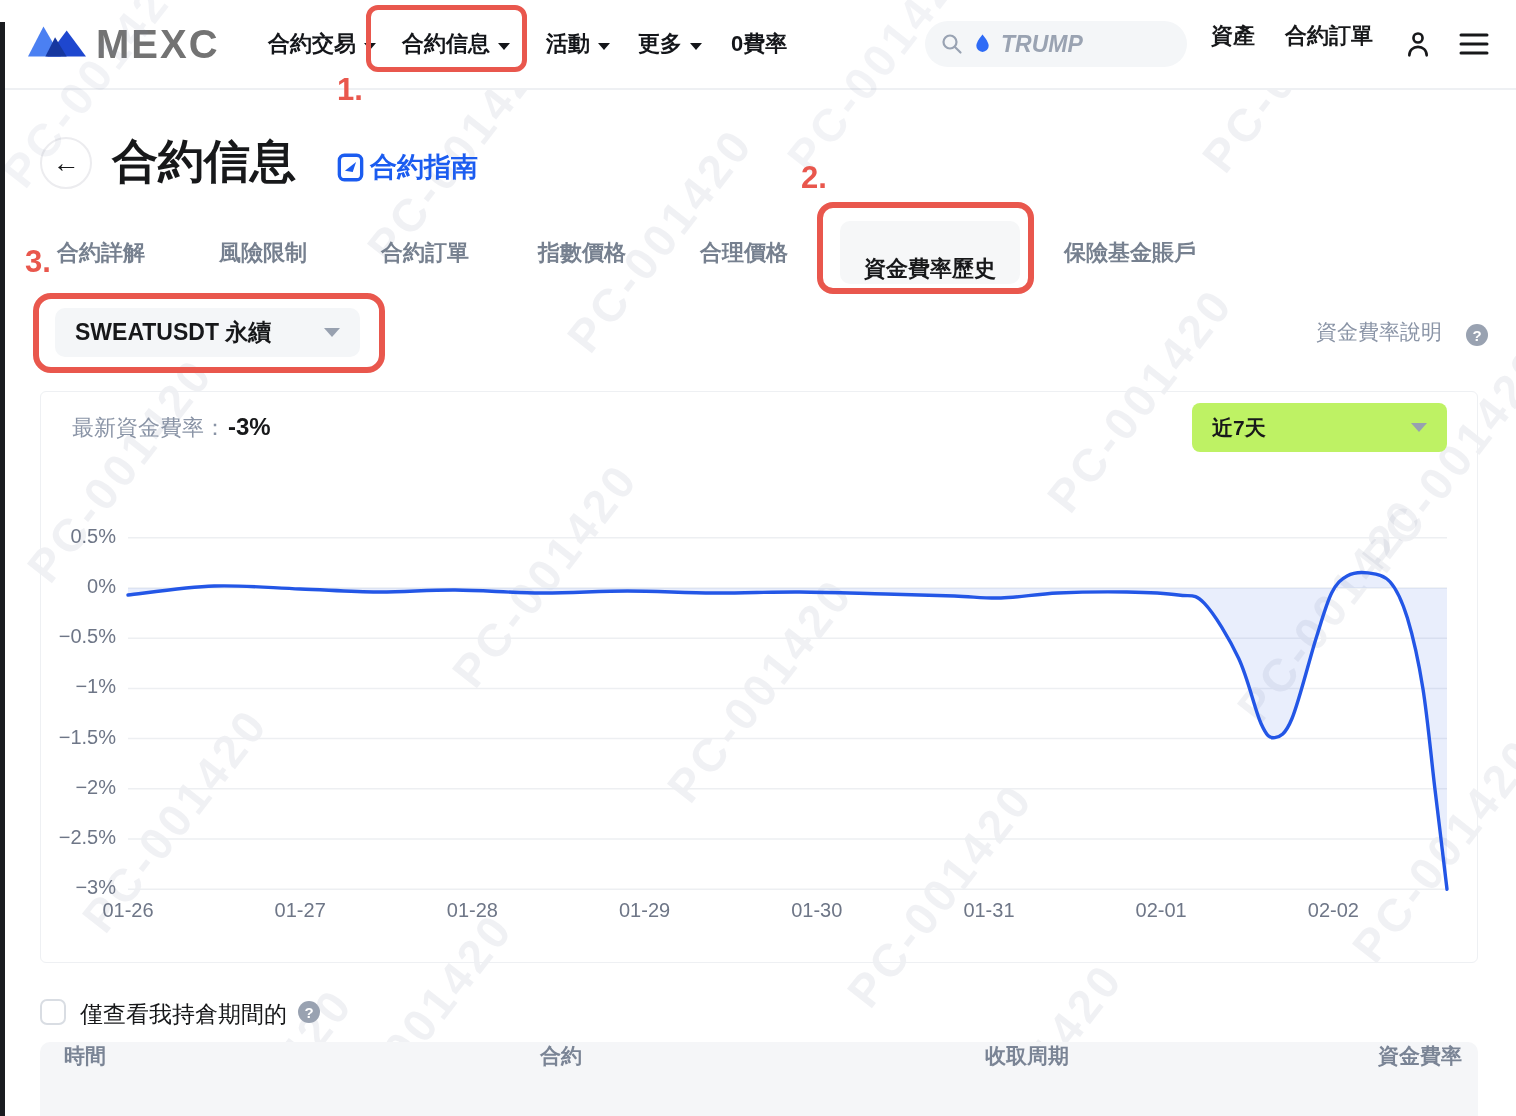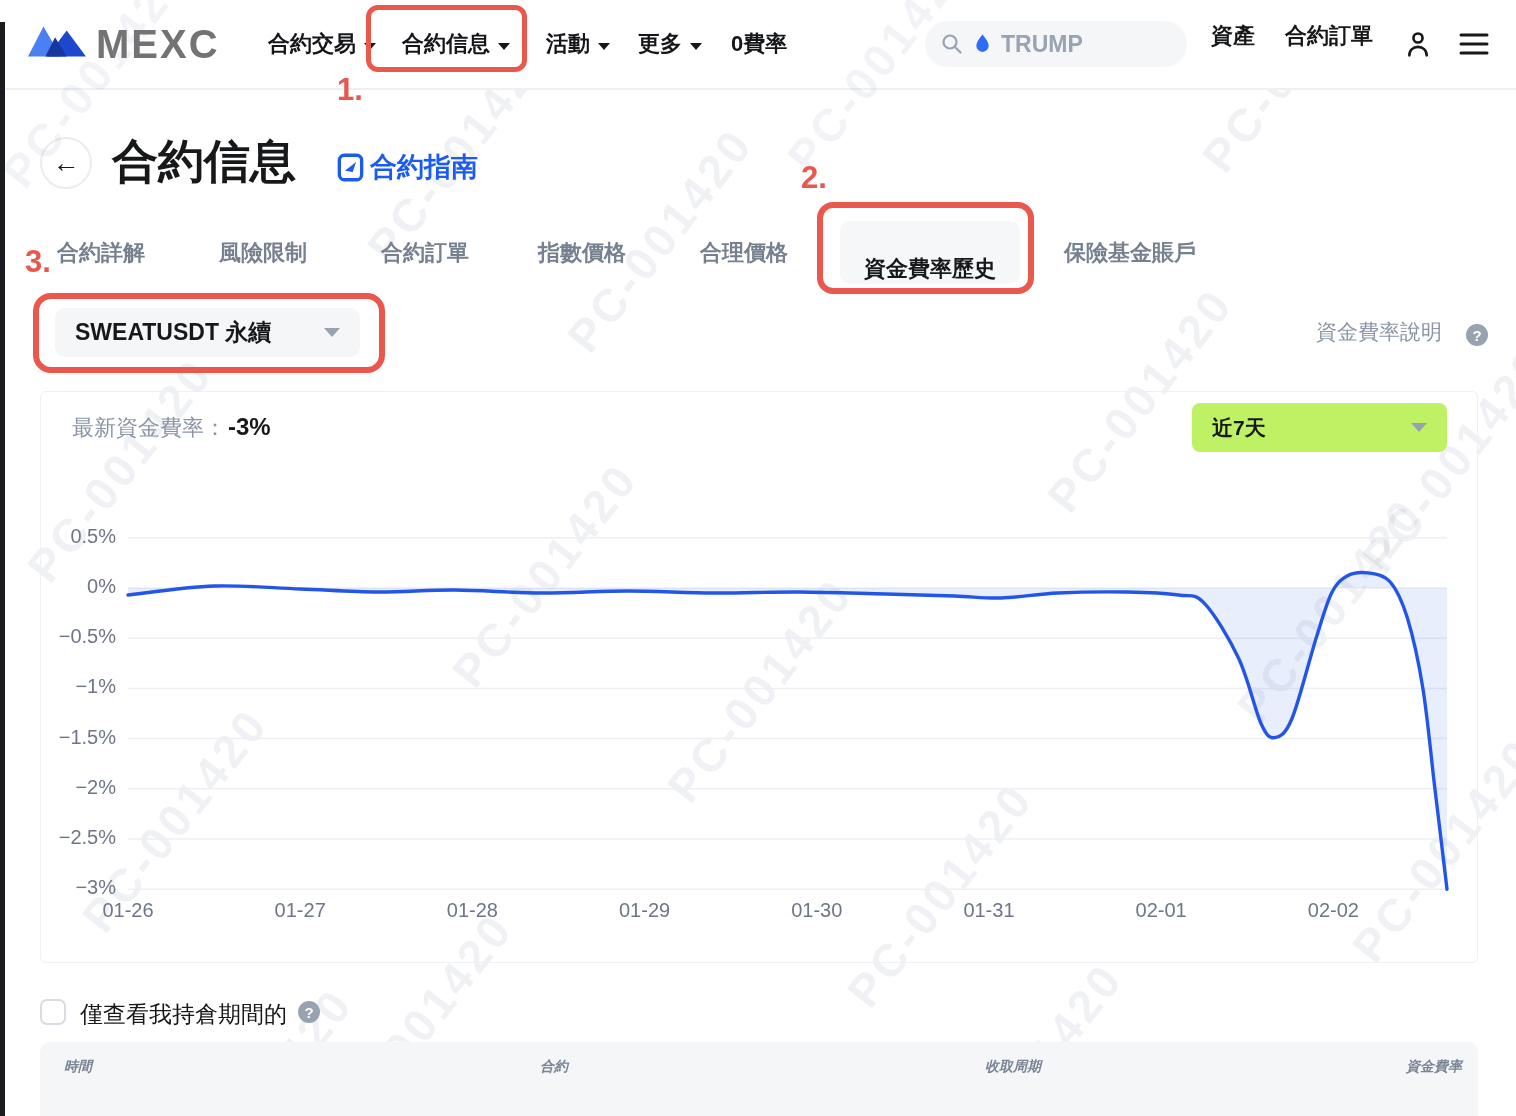--- a/index.html
+++ b/index.html
@@ -15,21 +15,21 @@
   
   .navbar{position:absolute;left:0;top:0;width:1516px;height:88px;background:#fff;
           border-bottom:2px solid #eef0f3;z-index:5;}
   .logo{position:absolute;left:28px;top:0;height:88px;display:flex;align-items:center;gap:10px;cursor:pointer;}
   .logo-text{font-size:40px;font-weight:800;letter-spacing:2px;color:#737373;}
   .nav-item{position:absolute;top:0;height:88px;display:flex;align-items:center;gap:8px;
             font-size:22px;font-weight:700;color:#14161a;cursor:pointer;}
   .caret{width:0;height:0;border-left:6px solid transparent;border-right:6px solid transparent;
          border-top:7px solid #14161a;margin-top:4px;}
   .search{position:absolute;left:925px;top:21px;width:262px;height:46px;background:#f4f6f8;
-          border-radius:23px;display:flex;align-items:center;gap:9px;padding:0 15px;box-sizing:border-box;}
+          border-radius:23px;display:flex;align-items:center;gap:9px;padding:0 15px;box-sizing:border-box;font-style:italic;}
   .search-ph{color:#9aa3b2;font-size:23px;font-weight:600;}
   .nav-link{position:absolute;top:0;height:72px;display:flex;align-items:center;
             font-size:22px;font-weight:700;cursor:pointer;}
   .icon-btn{position:absolute;cursor:pointer;display:flex;align-items:center;justify-content:center;}
   
   .anno-box{position:absolute;border:6px solid #e9574d;box-sizing:border-box;z-index:8;pointer-events:none;}
   .anno-label{position:absolute;color:#e9574d;font-size:31px;font-weight:600;z-index:8;pointer-events:none;}
   
   .back-btn{position:absolute;left:40px;top:137px;width:52px;height:52px;border:2px solid #ececef;
             border-radius:50%;display:flex;align-items:center;justify-content:center;font-size:27px;
@@ -62,21 +62,21 @@
               font-size:21px;font-weight:600;cursor:pointer;z-index:3;}
   .chart-svg{position:absolute;left:40px;top:500px;z-index:2;}
   .tick{position:absolute;font-size:20px;color:#6e7687;z-index:3;}
   
   .chk{position:absolute;left:40px;top:999px;width:26px;height:26px;border:2px solid #d9dde3;
        border-radius:7px;background:#fff;box-sizing:border-box;cursor:pointer;z-index:2;}
   .chk-label{position:absolute;left:80px;top:999px;font-size:23px;font-weight:500;z-index:2;}
   .chk-help{position:absolute;left:298px;top:1001px;z-index:2;}
   .thead{position:absolute;left:40px;top:1042px;width:1438px;height:74px;background:#f5f6f8;
          border-radius:10px 10px 0 0;z-index:2;}
-  .th{position:absolute;top:16px;font-size:14px;font-weight:700;color:#7a8495;font-style:italic;}
+  .th{position:absolute;top:0;font-size:21px;font-weight:700;color:#7a8495;}
 </style>
 </head>
 <body>
 
 <div class="page">
 
   <div id="wm-layer">
       <span class="wm wm-top" style="left: 95px; top: 75px;">PC-001420</span>
       <span class="wm" style="left: 460px; top: 150px;">PC-001420</span>
       <span class="wm wm-top" style="left: 880px; top: 60px;">PC-001420</span>

